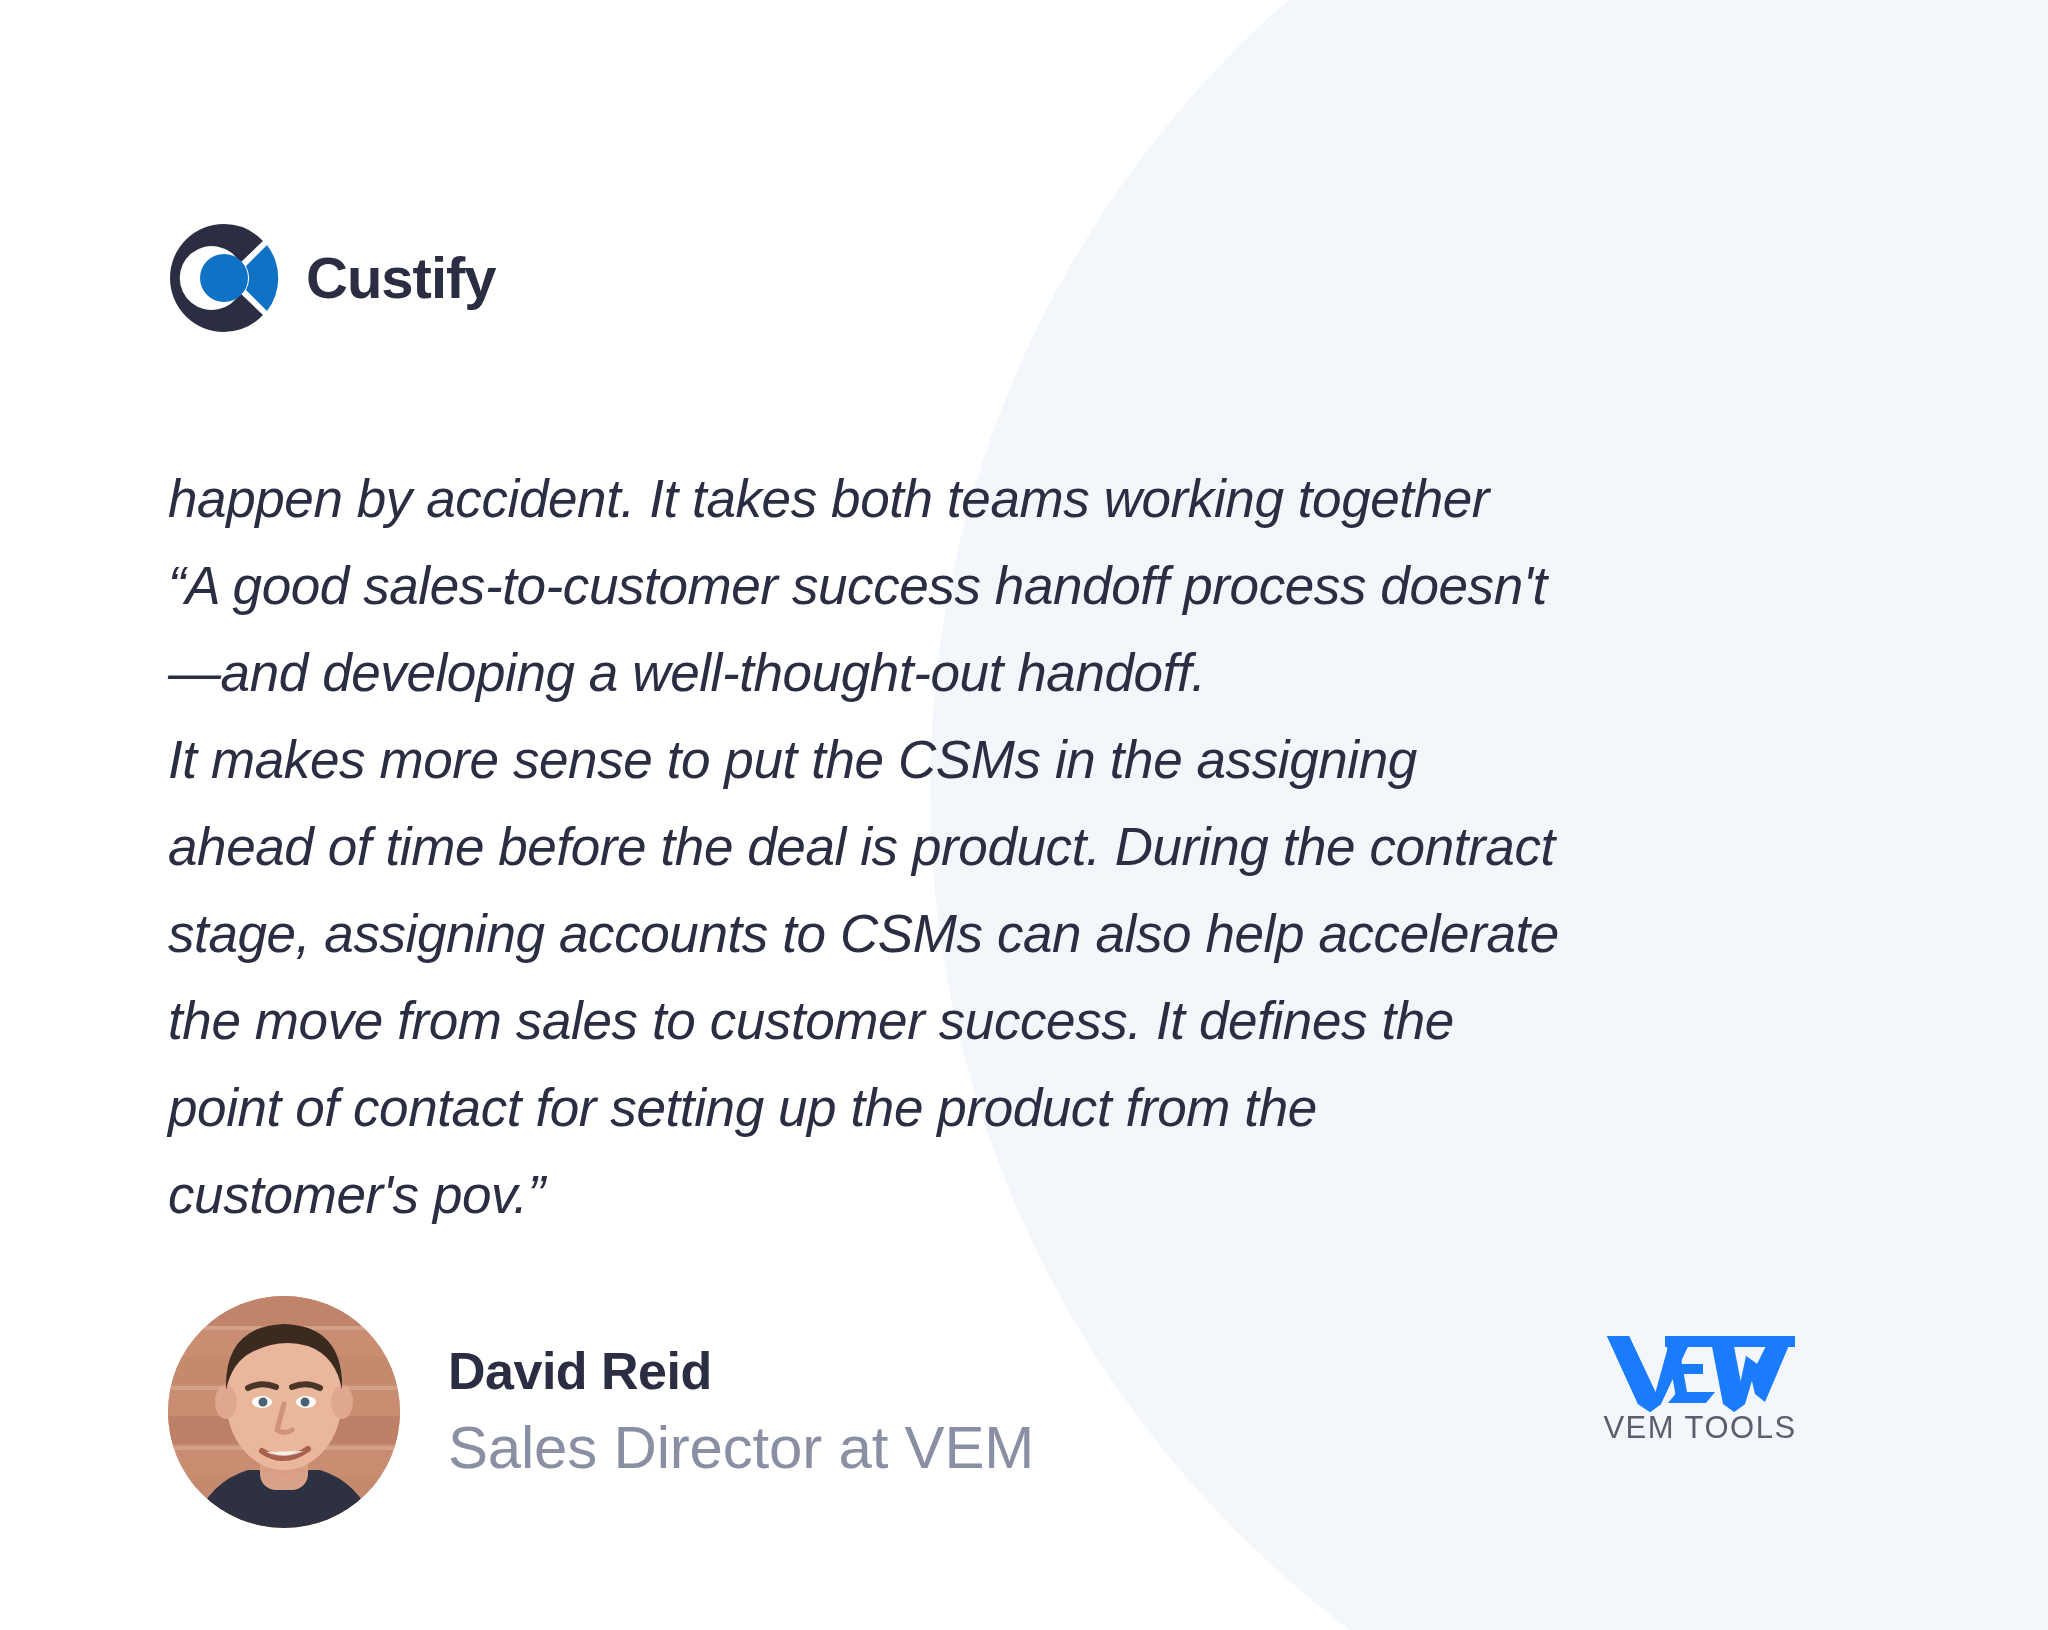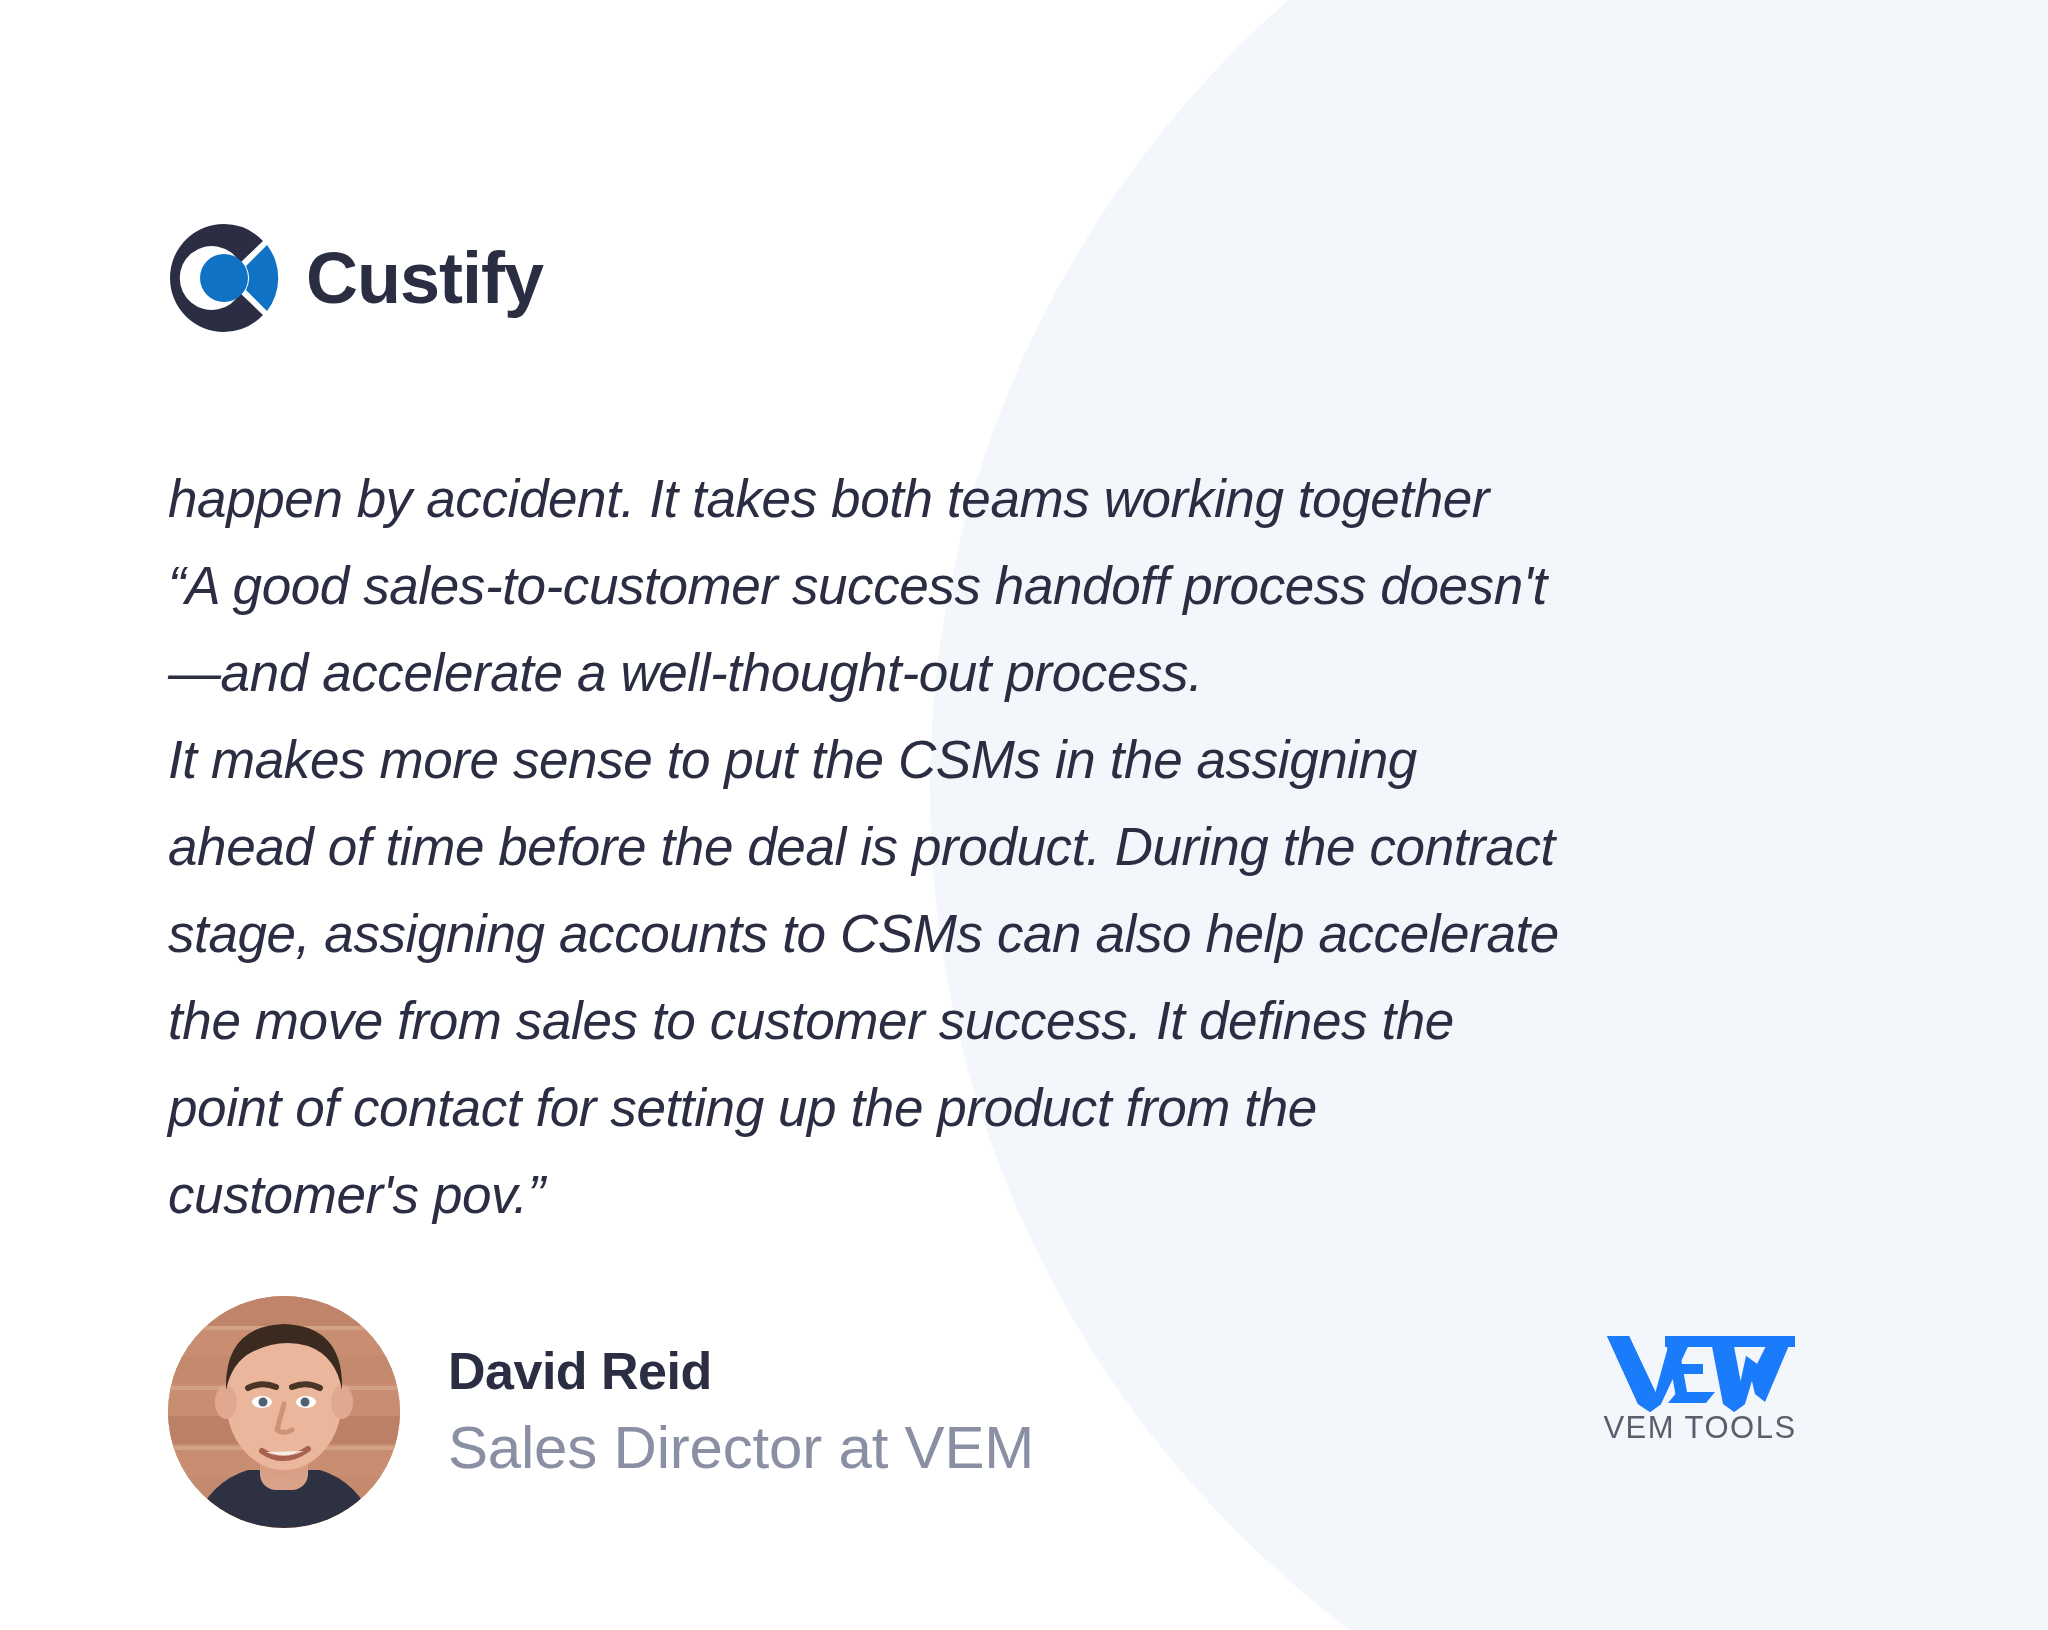--- a/index.html
+++ b/index.html
@@ -49,21 +49,21 @@
     display: flex;
     align-items: center;
     gap: 26px;
   }
   #brand-mark {
     width: 112px;
     height: 112px;
     display: block;
   }
   #brand-name {
-    font-size: 72px;
+    font-size: 58px;
     font-weight: 700;
     color: #2b2d42;
     letter-spacing: -1px;
     line-height: 1;
     white-space: nowrap;
   }
 
   
   #quote {
     position: absolute;
@@ -169,21 +169,21 @@
 
           <circle cx="56" cy="56" r="24" fill="#1072c4"></circle>
         </svg>
       </span>
       <span id="brand-name">Custify</span>
     </div>
 
     <div id="quote">
       <p>happen by accident. It takes both teams working together</p>
       <p>“A good sales-to-customer success handoff process doesn't</p>
-      <p>—and accelerate a well-thought-out process.</p>
+      <p>—and developing a well-thought-out handoff.</p>
       <p>It makes more sense to put the CSMs in the assigning</p>
       <p>ahead of time before the deal is product. During the contract</p>
       <p>stage, assigning accounts to CSMs can also help accelerate</p>
       <p>the move from sales to customer success. It defines the</p>
       <p>point of contact for setting up the product from the</p>
       <p>customer's pov.”</p>
     </div>
 
     <div id="author">
       <div id="avatar">

